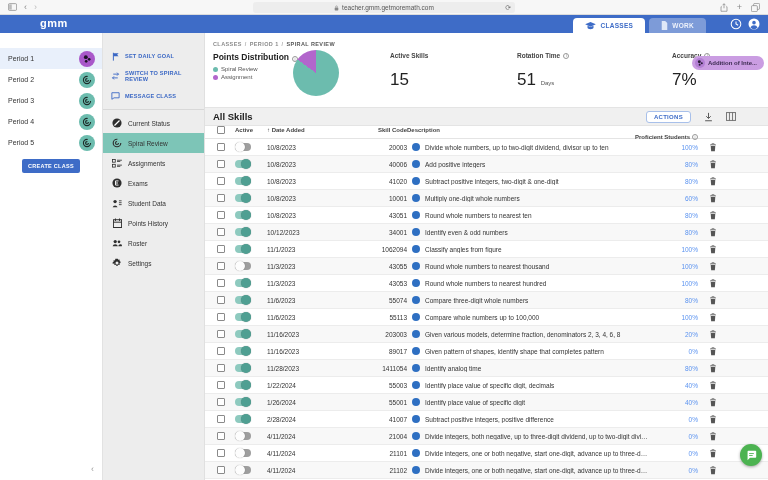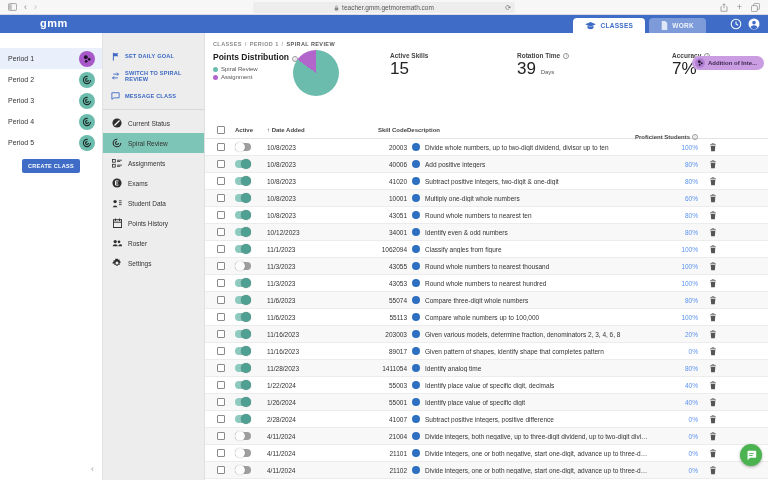--- a/index.html
+++ b/index.html
@@ -53,21 +53,21 @@
 
   .stats{position:relative;height:56px}
   .pd{position:absolute;left:8px;top:5px}
   .pd-title{font-size:8.5px;font-weight:bold;color:#222;display:flex;align-items:flex-end;gap:3px}
   .legend{margin-top:4px}
   .leg-item{display:flex;align-items:center;gap:3px;font-size:6px;color:#555;margin-top:2px}
   .leg-dot{width:5px;height:5px;border-radius:50%}
   .pie{position:absolute;left:88px;top:3px;width:46px;height:46px;border-radius:50%}
   .stat{position:absolute;top:5px}
   .stat-label{font-size:6.5px;font-weight:bold;color:#444;display:flex;align-items:center;gap:3px}
-  .stat-value{font-size:17px;color:#222;margin-top:0}
+  .stat-value{font-size:17px;color:#222;margin-top:11px}
   .stat-unit{font-size:6px;color:#555}
   .info{display:inline-flex;width:6px;height:6px;border:1px solid #999;border-radius:50%;color:#999;font-size:4.5px;align-items:center;justify-content:center;font-weight:normal}
   .skill-badge{position:absolute;top:9px;right:4px;background:#ca9de2;border-radius:8px;display:flex;align-items:center;gap:3px;padding:2px 7px 2px 3px;font-size:6px;font-weight:bold;color:#3c2b50;cursor:pointer}
   .badge-ic{width:10px;height:10px;border-radius:50%;background:#b37fd4;display:flex;align-items:center;justify-content:center}
 
   .allskills{position:absolute;top:74px;left:0;right:0;height:19px;background:#f0f0f0;border-top:1px solid #e4e4e4;border-bottom:1px solid #e4e4e4;display:flex;align-items:center}
   .as-title{font-size:9.5px;font-weight:bold;color:#222;padding-left:8px}
   .as-right{position:absolute;right:32px;display:flex;align-items:center;gap:13px}
   .actions-btn{border:1px solid #a8c0ea;background:#fff;color:#3e6cc7;font-weight:bold;font-size:6px;letter-spacing:.3px;border-radius:3px;padding:2px 7px;font-family:inherit}
   .tool-ic{color:#555;display:flex}
@@ -369,21 +369,21 @@
         <div class="stat-label">
             <span>Active Skills</span>
           </div>
         <div class="stat-value">15</div>
       </div>
       <div class="stat" style="left:312px">
         <div class="stat-label">
             <span>Rotation Time</span>
             <span class="info">i</span>
           </div>
-        <div class="stat-value"><span>39</span> <span class="stat-unit">Days</span></div>
+        <div class="stat-value"><span>51</span> <span class="stat-unit">Days</span></div>
       </div>
       <div class="stat" style="left:467px">
         <div class="stat-label">
             <span>Accuracy</span>
             <span class="info">i</span>
           </div>
         <div class="stat-value">7%</div>
       </div>
 
       <div class="skill-badge">
@@ -391,20 +391,38 @@
           <svg width="8" height="8" viewBox="0 0 12 12">
               <circle cx="5" cy="4" r="2.2" fill="#2a1d38"></circle>
               <circle cx="8.7" cy="6.4" r="1.5" fill="#2a1d38"></circle>
               <circle cx="5.4" cy="8.6" r="1.5" fill="#2a1d38"></circle>
             </svg>
         </span>
         <span>Addition of Inte...</span>
       </div>
     </div>
 
+    <div class="allskills">
+      <span class="as-title">All Skills</span>
+      <div class="as-right">
+        <button class="actions-btn">ACTIONS</button>
+        <span class="tool-ic">
+          <svg width="9" height="10" viewBox="0 0 12 13">
+              <path d="M6 1v7M3 5.5 6 8.5 9 5.5" fill="none" stroke="#555" stroke-width="1.3"></path>
+              <path d="M1.5 11.5h9" stroke="#555" stroke-width="1.3"></path>
+            </svg>
+        </span>
+        <span class="tool-ic">
+          <svg width="10" height="9" viewBox="0 0 13 11">
+              <rect x="0.5" y="0.5" width="12" height="10" fill="none" stroke="#555"></rect>
+              <path d="M4.5 0.5v10M8.5 0.5v10" stroke="#555"></path>
+            </svg>
+        </span>
+      </div>
+    </div>
 
     <div class="thead tgrid">
       <span class="cb"></span>
       <span>Active</span>
       <span><span>↑</span> <span>Date Added</span></span>
       <span class="hcode">Skill Code</span>
       <span class="hdesc" style="grid-column:5/7">Description</span>
       <span class="hprof">
           <span>Proficient Students</span>
           <span class="info">i</span>

